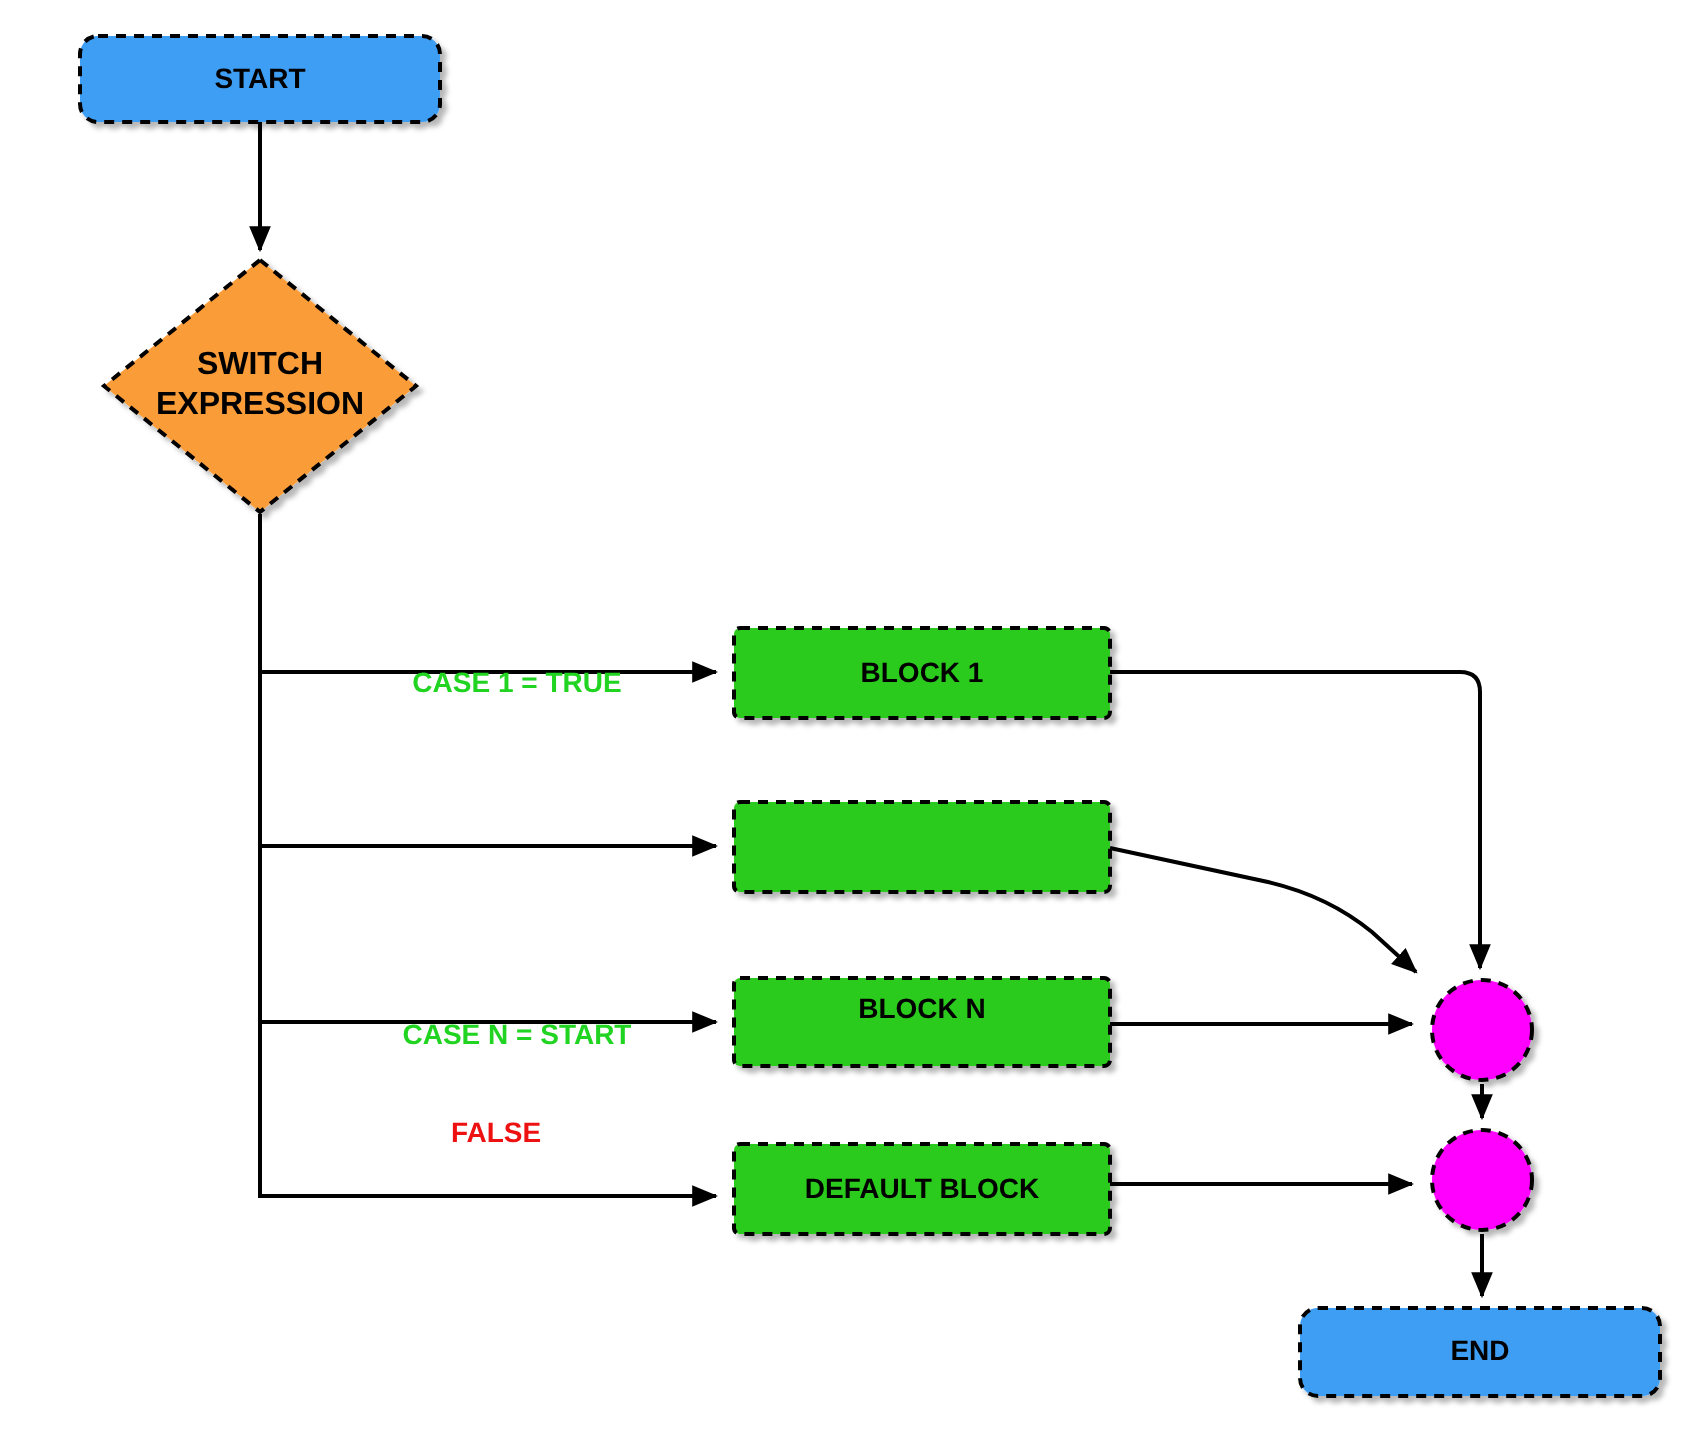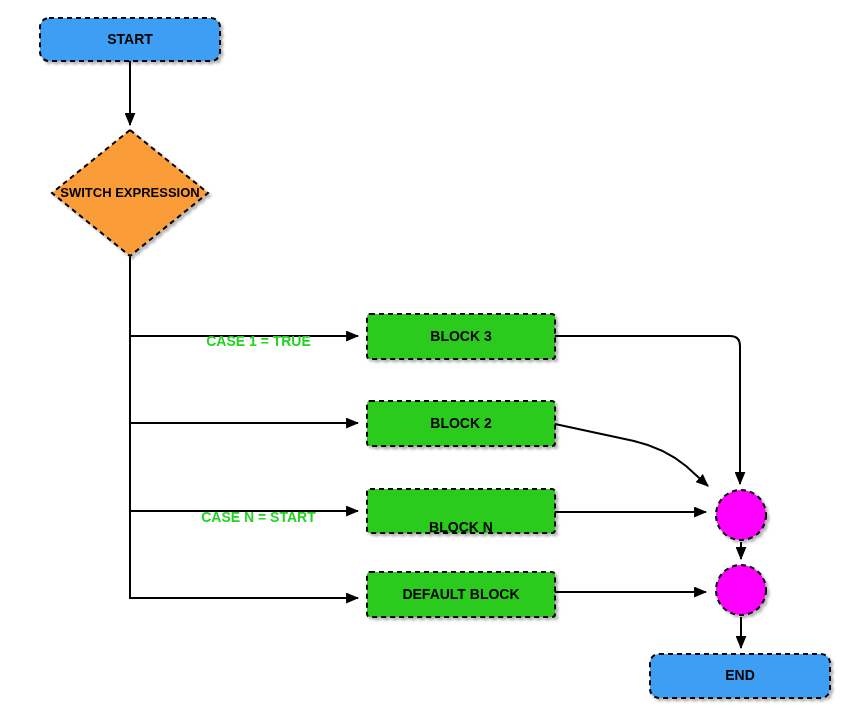--- a/index.html
+++ b/index.html
@@ -57,22 +57,22 @@
     <rect class="shape fill-green" x="367" y="314" width="188" height="45" rx="3"></rect>
     <rect class="shape fill-green" x="367" y="401" width="188" height="45" rx="3"></rect>
     <rect class="shape fill-green" x="367" y="489" width="188" height="44" rx="3"></rect>
     <rect class="shape fill-green" x="367" y="572" width="188" height="45" rx="3"></rect>
     <circle class="shape fill-magenta" cx="741" cy="515" r="25"></circle>
     <circle class="shape fill-magenta" cx="741" cy="590" r="25"></circle>
     <rect class="shape fill-blue" x="650" y="654" width="180" height="44" rx="9"></rect>
   </svg>
 
   <div class="lbl" style="left:40px;top:18px;width:180px;height:43px;">START</div>
-  <div class="lbl" style="left:58px;top:167px;width:144px;height:52px;font-size:13px;">SWITCH EXPRESSION</div>
-  <div class="lbl" style="left:367px;top:314px;width:188px;height:45px;">BLOCK 3</div>
-  <div class="lbl" style="left:367px;top:401px;width:188px;height:45px;">BLOCK 2</div>
-  <div class="lbl" style="left:367px;top:499px;width:188px;height:57px;">BLOCK N</div>
+  <div class="lbl" style="left:58px;top:167px;width:144px;height:52px;font-size:16px;">SWITCH EXPRESSION</div>
+  <div class="lbl" style="left:367px;top:314px;width:188px;height:45px;">BLOCK 1</div>
+  <div class="lbl" style="left:367px;top:476px;width:188px;height:57px;">BLOCK N</div>
   <div class="lbl" style="left:367px;top:572px;width:188px;height:45px;">DEFAULT BLOCK</div>
   <div class="lbl" style="left:650px;top:654px;width:180px;height:44px;">END</div>
 
   <div class="lbl green" style="left:186px;top:296px;width:145px;height:18px;">CASE 1 = TRUE</div>
   <div class="lbl green" style="left:186px;top:472px;width:145px;height:18px;">CASE N = START</div>
+  <div class="lbl red" style="left:178px;top:558px;width:140px;height:18px;">FALSE</div>
 </div>
 
 </body></html>

